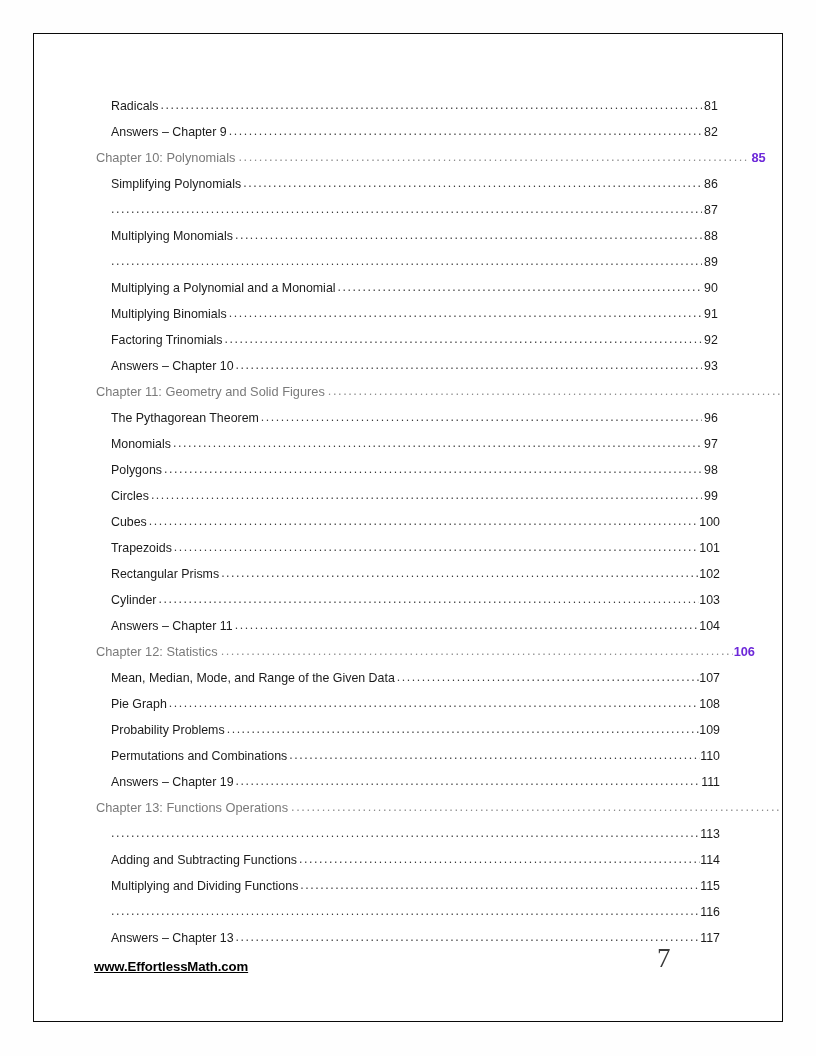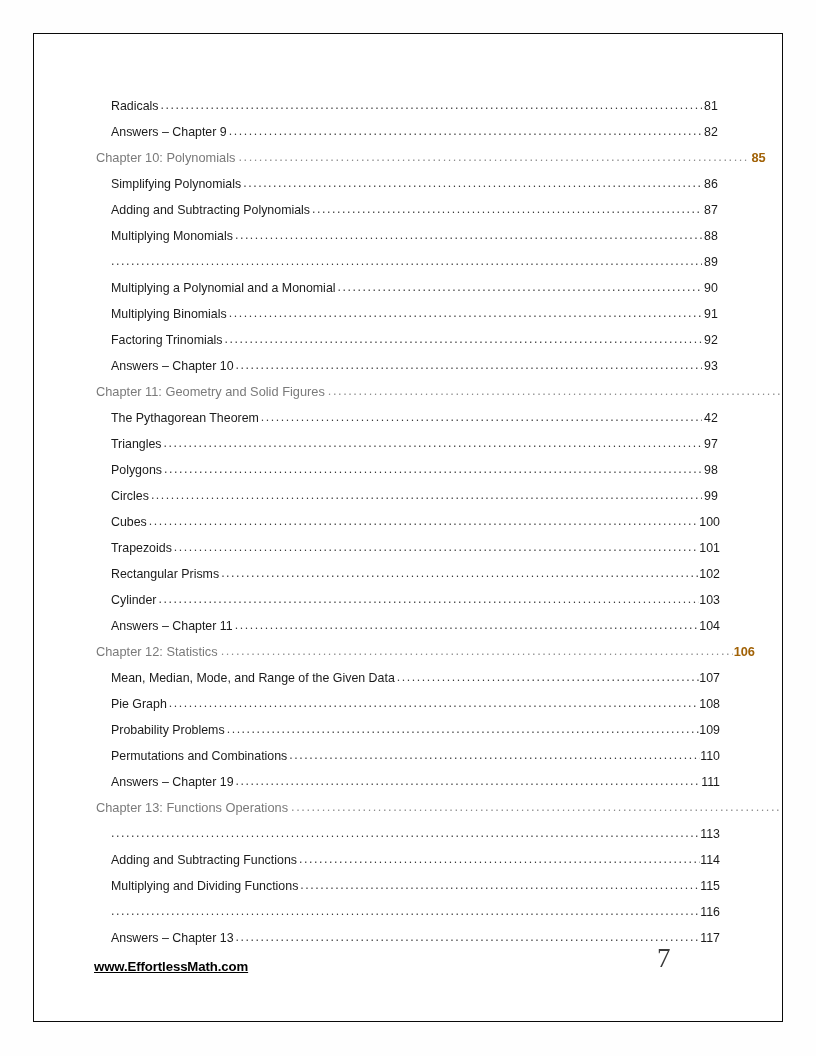--- a/index.html
+++ b/index.html
@@ -83,21 +83,21 @@
   .toc-row.chapter .leader {
     flex: 0 0 auto;
     overflow: hidden;
     color: #8d8d8d;
     letter-spacing: 1.55px;
     transform: translateY(-1px);
   }
   .toc-row.chapter .pagenum {
     flex: 0 0 auto;
     font-weight: bold;
-    color: #a16207;
+    color: #6d28d9;
     padding-left: 1px;
   }
 
   
   .footer {
     position: absolute;
     left: 0;
     bottom: 0;
     width: 100%;
     height: 86px;
@@ -141,21 +141,20 @@
         <span class="label">Chapter 10:  Polynomials</span>
         <span class="leader" style="width: 512px;">................................................................................................................................................................................................................................................................................................................................................................................................................</span>
         <span class="pagenum">85</span>
       </div>
       <div class="toc-row entry">
         <span class="label">Simplifying Polynomials</span>
         <span class="leader">................................................................................................................................................................................................................................................................................................................................................................................................................</span>
         <span class="pagenum">86</span>
       </div>
       <div class="toc-row entry">
-        <span class="label">Adding and Subtracting Polynomials</span>
         <span class="leader">................................................................................................................................................................................................................................................................................................................................................................................................................</span>
         <span class="pagenum">87</span>
       </div>
       <div class="toc-row entry">
         <span class="label">Multiplying Monomials</span>
         <span class="leader">................................................................................................................................................................................................................................................................................................................................................................................................................</span>
         <span class="pagenum">88</span>
       </div>
       <div class="toc-row entry">
         <span class="leader">................................................................................................................................................................................................................................................................................................................................................................................................................</span>
@@ -181,24 +180,24 @@
         <span class="leader">................................................................................................................................................................................................................................................................................................................................................................................................................</span>
         <span class="pagenum">93</span>
       </div>
       <div class="toc-row chapter">
         <span class="label">Chapter 11:  Geometry and Solid Figures</span>
         <span class="leader" style="width: 512px;">................................................................................................................................................................................................................................................................................................................................................................................................................</span>
       </div>
       <div class="toc-row entry">
         <span class="label">The Pythagorean Theorem</span>
         <span class="leader">................................................................................................................................................................................................................................................................................................................................................................................................................</span>
-        <span class="pagenum">42</span>
-      </div>
-      <div class="toc-row entry">
-        <span class="label">Triangles</span>
+        <span class="pagenum">96</span>
+      </div>
+      <div class="toc-row entry">
+        <span class="label">Monomials</span>
         <span class="leader">................................................................................................................................................................................................................................................................................................................................................................................................................</span>
         <span class="pagenum">97</span>
       </div>
       <div class="toc-row entry">
         <span class="label">Polygons</span>
         <span class="leader">................................................................................................................................................................................................................................................................................................................................................................................................................</span>
         <span class="pagenum">98</span>
       </div>
       <div class="toc-row entry">
         <span class="label">Circles</span>

